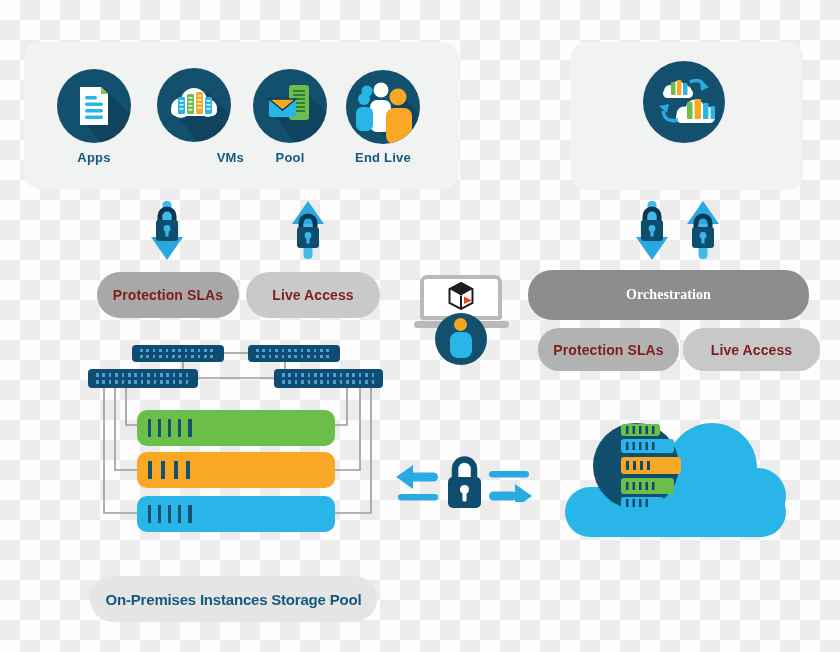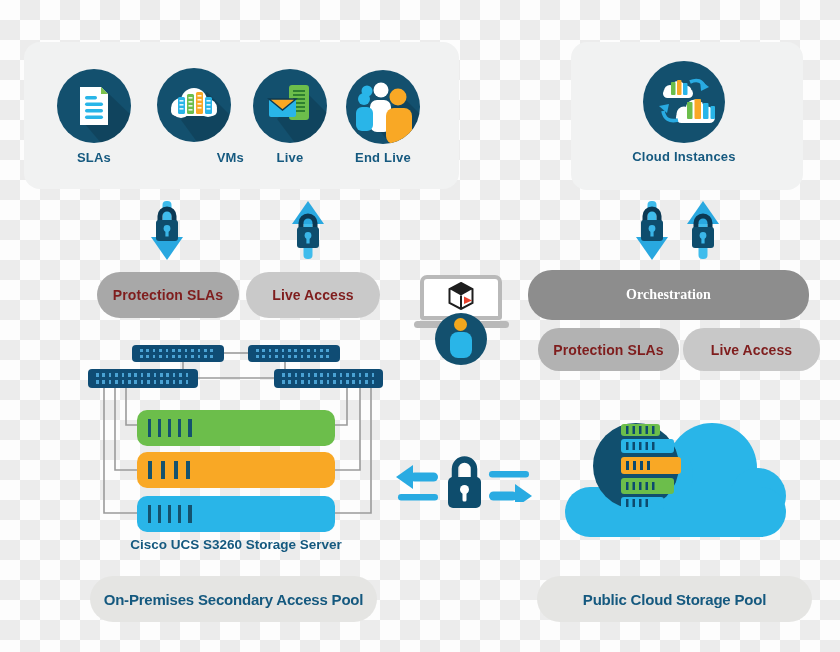--- a/index.html
+++ b/index.html
@@ -82,21 +82,21 @@
       <path d="M23,18 H44 L51,25 V56 H23 Z" fill="#ffffff"></path>
       <polygon points="44,18 51,25 44,25" fill="#7dc24b"></polygon>
       <g fill="#29b5e8">
         <rect x="28" y="27" width="12" height="3.4" rx="1.7"></rect>
         <rect x="28" y="33.5" width="18" height="3.4" rx="1.7"></rect>
         <rect x="28" y="40" width="18" height="3.4" rx="1.7"></rect>
         <rect x="28" y="46.5" width="18" height="3.4" rx="1.7"></rect>
       </g>
     </g>
   </svg>
-  <div class="icon-label" style="left:44px;top:150px;">SLAs</div>
+  <div class="icon-label" style="left:44px;top:150px;">Apps</div>
 
   <svg class="z2" style="left:157px;top:68px" width="74" height="74" viewBox="0 0 74 74">
     <defs>
         <clipPath id="cv">
           <circle cx="37" cy="37" r="37"></circle>
         </clipPath>
       </defs>
     <circle cx="37" cy="37" r="37" fill="#13506e"></circle>
     <g clip-path="url(#cv)">
       <path d="M24,52 L50,24 L74,48 V74 H40 Z" fill="rgba(0,0,0,0.14)"></path>
@@ -145,21 +145,21 @@
           <rect x="40" y="25" width="12" height="2"></rect>
         <rect x="40" y="29" width="12" height="2"></rect>
           <rect x="40" y="33" width="12" height="2"></rect>
         <rect x="40" y="37" width="12" height="2"></rect>
           <rect x="40" y="41" width="12" height="2"></rect>
       </g>
       <rect x="16" y="30" width="27" height="18" rx="2" fill="#29b5e8"></rect>
       <polygon points="16,30 43,30 29.5,41" fill="#f9a825" stroke="#0e3a52" stroke-width="1.4"></polygon>
     </g>
   </svg>
-  <div class="icon-label" style="left:240px;top:150px;">Live</div>
+  <div class="icon-label" style="left:240px;top:150px;">Pool</div>
 
   <svg class="z2" style="left:346px;top:70px" width="74" height="74" viewBox="0 0 74 74">
     <defs>
         <clipPath id="cu">
           <circle cx="37" cy="37" r="37"></circle>
         </clipPath>
       </defs>
     <circle cx="37" cy="37" r="37" fill="#13506e"></circle>
     <g clip-path="url(#cu)">
       <path d="M30,56 L56,26 L74,44 V74 H44 Z" fill="rgba(0,0,0,0.14)"></path>
@@ -194,21 +194,20 @@
         <circle cx="64" cy="53" r="7.5"></circle>
       <rect x="33" y="51" width="39" height="11" rx="5.5"></rect>
     </g>
     <rect x="44" y="41" width="5.5" height="17" rx="1" fill="#6cbe4b"></rect>
     <rect x="51.5" y="38" width="6.5" height="20" rx="1" fill="#f9a825"></rect>
     <rect x="60" y="42" width="5.5" height="16" rx="1" fill="#29b5e8"></rect>
     <rect x="67.5" y="45" width="4.5" height="13" rx="1" fill="#29b5e8"></rect>
     <path d="M35,59 q-13,3 -15,-9" stroke="#29abe2" stroke-width="3.6" fill="none"></path>
     <polygon points="24,52 16,45 26,43" fill="#29abe2"></polygon>
   </svg>
-  <div class="icon-label" style="left:604px;top:149px;width:160px;">Cloud Instances</div>
 
   <svg class="z2" style="left:144px;top:201px" width="46" height="62" viewBox="0 0 46 62">
     <rect x="18.5" y="0" width="9" height="38" rx="4" fill="#3fbcec"></rect>
     <polygon points="7,36 39,36 23,59" fill="#29a8e0"></polygon>
     <path d="M16,21 v-6 a7,7 0 0 1 14,0 v6" stroke="#0b3954" stroke-width="5" fill="none"></path>
     <rect x="12" y="19" width="22" height="21" rx="3" fill="#0e4d6d"></rect>
     <circle cx="23" cy="27.5" r="3.4" fill="#3ab6e8"></circle>
     <rect x="21.4" y="29.5" width="3.2" height="6" fill="#3ab6e8"></rect>
   </svg>
 
@@ -277,21 +276,20 @@
 
   <div class="bar z2" style="top:410px;background:#6cbe4b;">
       <div class="ticks"></div>
     </div>
   <div class="bar orange z2" style="top:452px;background:#f9a825;">
       <div class="ticks"></div>
     </div>
   <div class="bar z2" style="top:496px;background:#29b5e8;">
       <div class="ticks"></div>
     </div>
-  <div class="server-label z2">Cisco UCS S3260 Storage Server</div>
 
   <svg class="z2" style="left:396px;top:464px" width="44" height="38" viewBox="0 0 44 38">
     <rect x="14" y="8.5" width="28" height="9" rx="4.5" fill="#29abe2"></rect>
     <polygon points="0,13 17,1 17,25" fill="#29abe2"></polygon>
     <rect x="2" y="30" width="40" height="6.5" rx="3.2" fill="#29abe2"></rect>
   </svg>
   <svg class="z2" style="left:445px;top:452px" width="38" height="58" viewBox="0 0 38 58">
     <path d="M10,26 v-9 a9.5,9.5 0 0 1 19,0 v9" stroke="#0e4d6d" stroke-width="6.5" fill="none"></path>
     <rect x="3" y="25" width="33" height="31" rx="5" fill="#0e4d6d"></rect>
     <circle cx="19.5" cy="37.5" r="4.5" fill="#ffffff"></circle>
@@ -339,16 +337,15 @@
           <rect x="85.5" y="62" width="2.5" height="8"></rect>
           <rect x="92" y="62" width="2.5" height="8"></rect>
         <rect x="66" y="79" width="2.5" height="8"></rect>
           <rect x="72.5" y="79" width="2.5" height="8"></rect>
           <rect x="79" y="79" width="2.5" height="8"></rect>
           <rect x="85.5" y="79" width="2.5" height="8"></rect>
       </g>
     </g>
   </svg>
 
-  <div class="bottom-pill" style="left:90px;top:576px;width:287px;height:46px;">On-Premises Secondary Access Pool</div>
-  <div class="bottom-pill" style="left:537px;top:576px;width:275px;height:46px;">Public Cloud Storage Pool</div>
+  <div class="bottom-pill" style="left:90px;top:576px;width:287px;height:46px;">On-Premises Instances Storage Pool</div>
 
 </div>
 
 </body></html>

